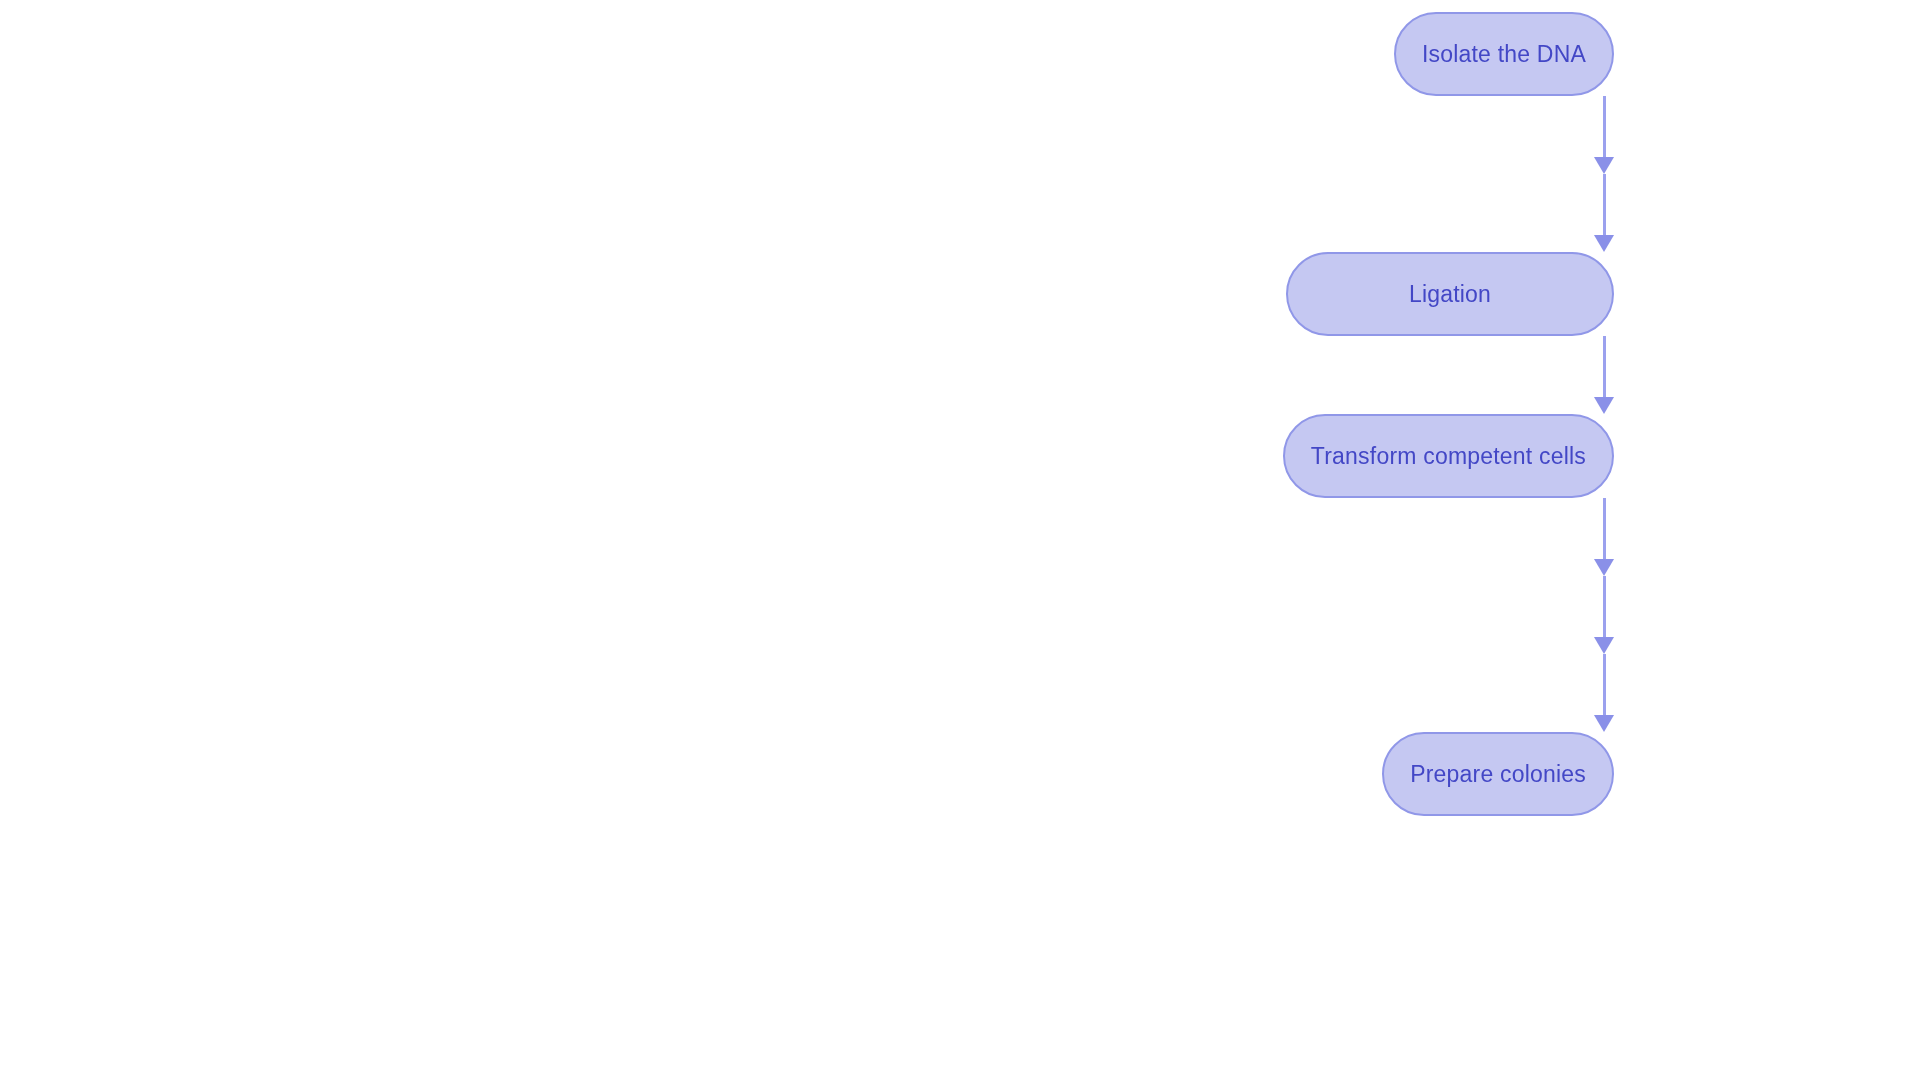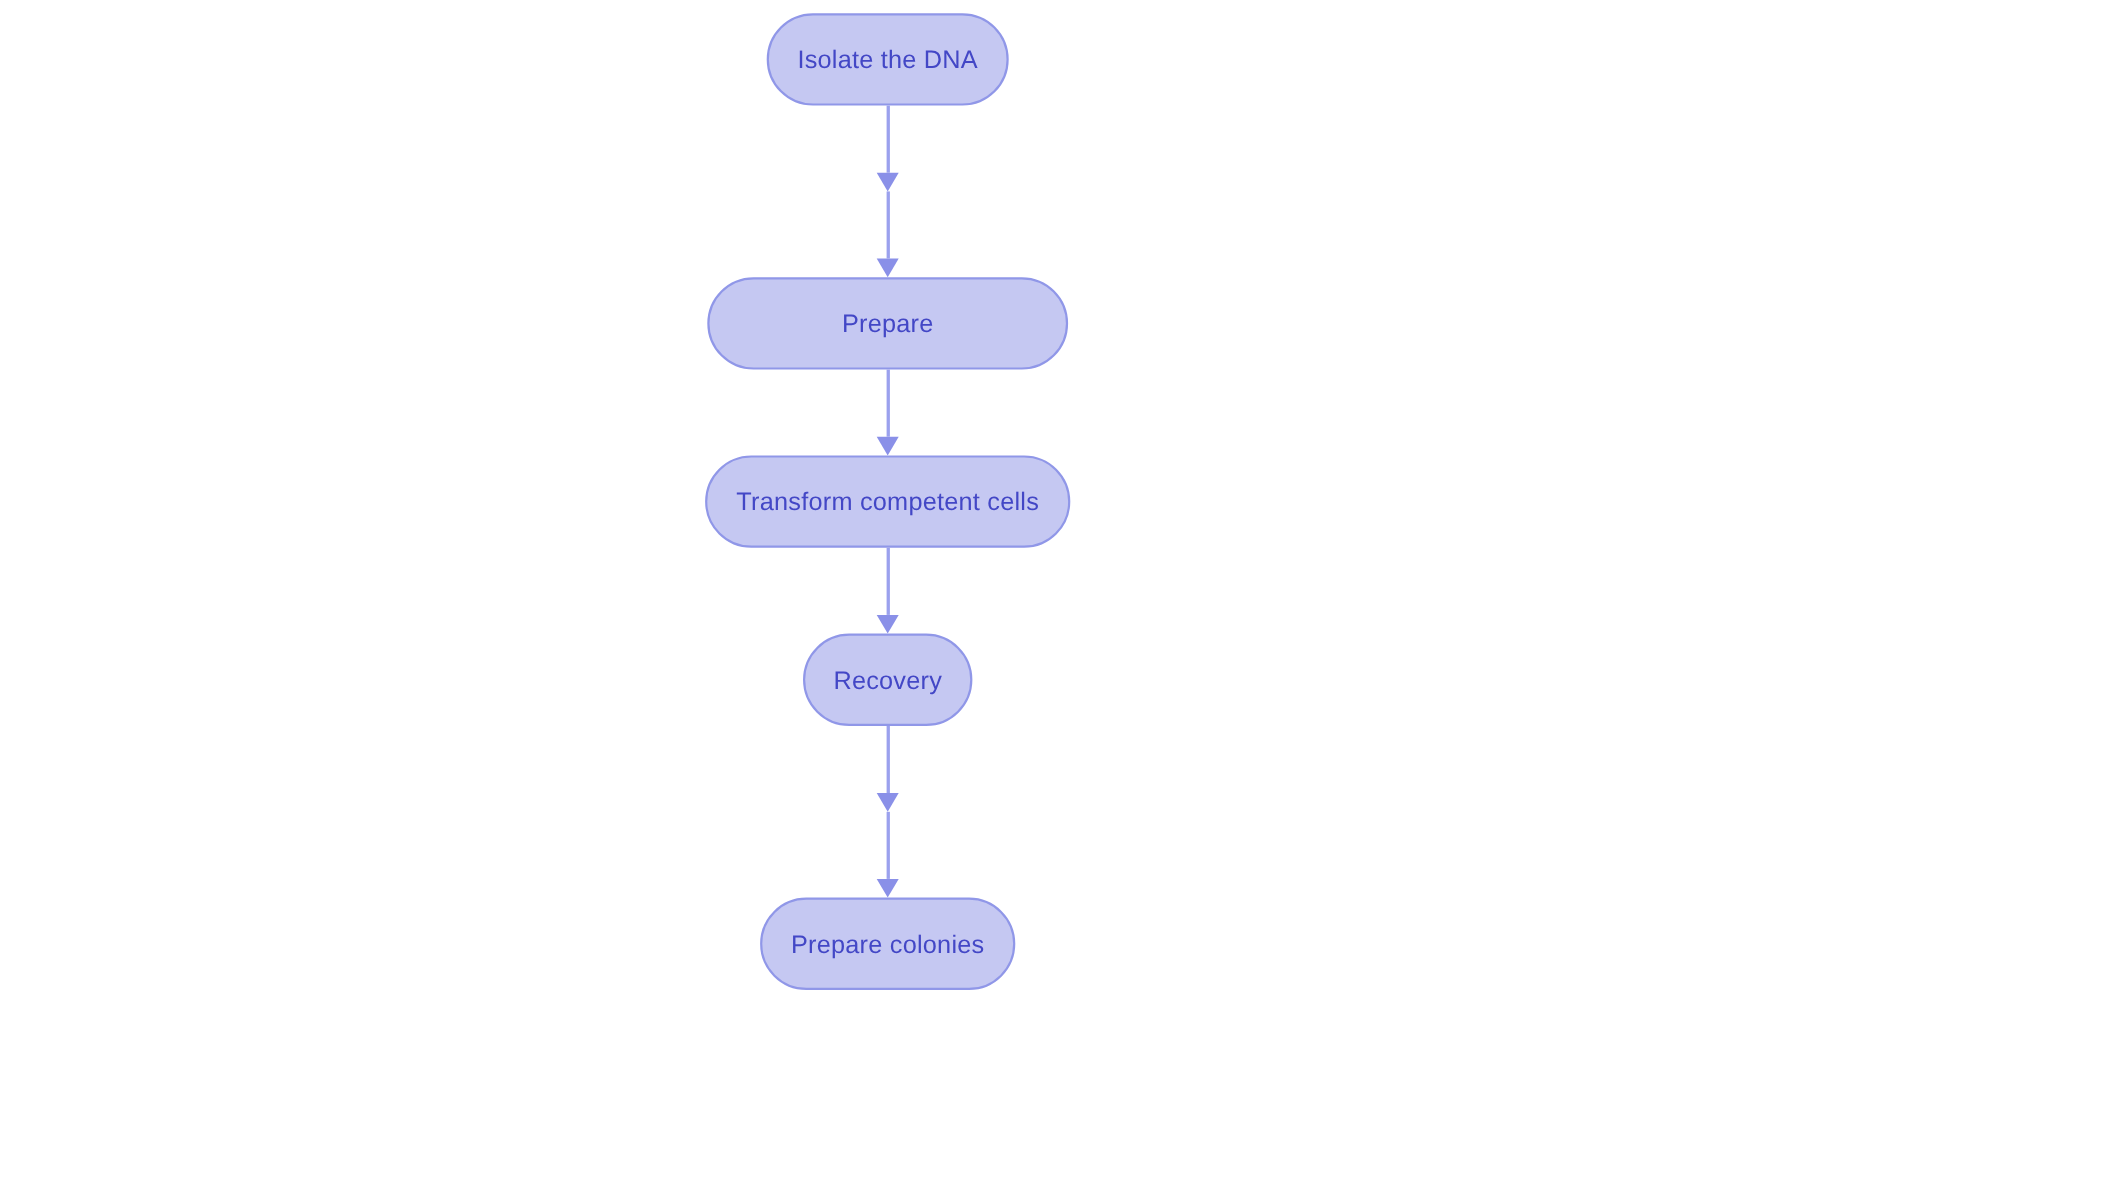--- a/index.html
+++ b/index.html
@@ -16,21 +16,21 @@
     height: 1083px;
     background: var(--bg);
     overflow: hidden;
     font-family: "Liberation Sans", "DejaVu Sans", sans-serif;
   }
   .canvas{
     width: 1614px;
     height: 1083px;
     display: flex;
     flex-direction: column;
-    align-items: center;
+    align-items: flex-end;
     padding-top: 12px;
   }
   .node{
     height: 84px;
     border-radius: 42px;
     background: var(--node-fill);
     border: 2px solid var(--node-border);
     color: var(--node-text);
     display: flex;
     align-items: center;
@@ -84,40 +84,37 @@
     <div class="head"></div>
   </div>
 
 
   <div class="arrow">
     <div class="line"></div>
     <div class="head"></div>
   </div>
 
   <div class="node">
-    <span>Prepare</span>
+    <span>Ligation</span>
   </div>
 
   <div class="arrow">
     <div class="line"></div>
     <div class="head"></div>
   </div>
 
   <div class="node">
     <span>Transform competent cells</span>
   </div>
 
   <div class="arrow">
     <div class="line"></div>
     <div class="head"></div>
   </div>
 
-  <div class="node">
-    <span>Recovery</span>
-  </div>
 
   <div class="arrow">
     <div class="line"></div>
     <div class="head"></div>
   </div>
 
 
   <div class="arrow">
     <div class="line"></div>
     <div class="head"></div>

